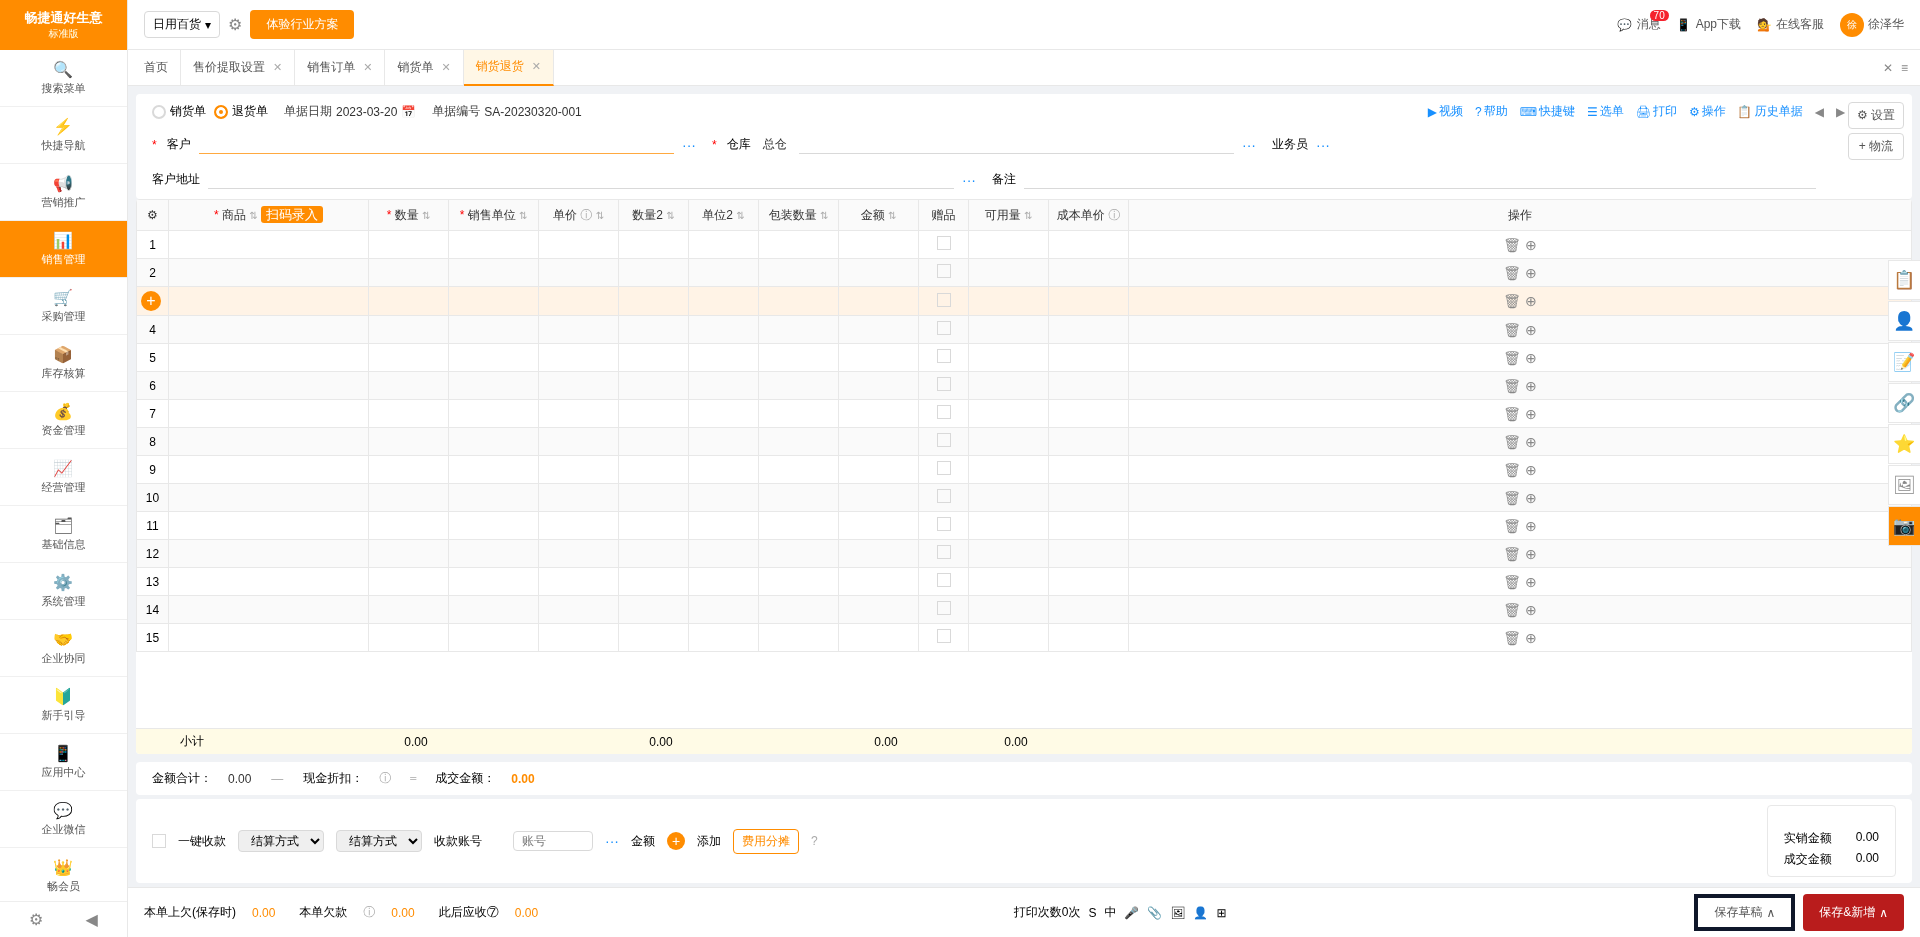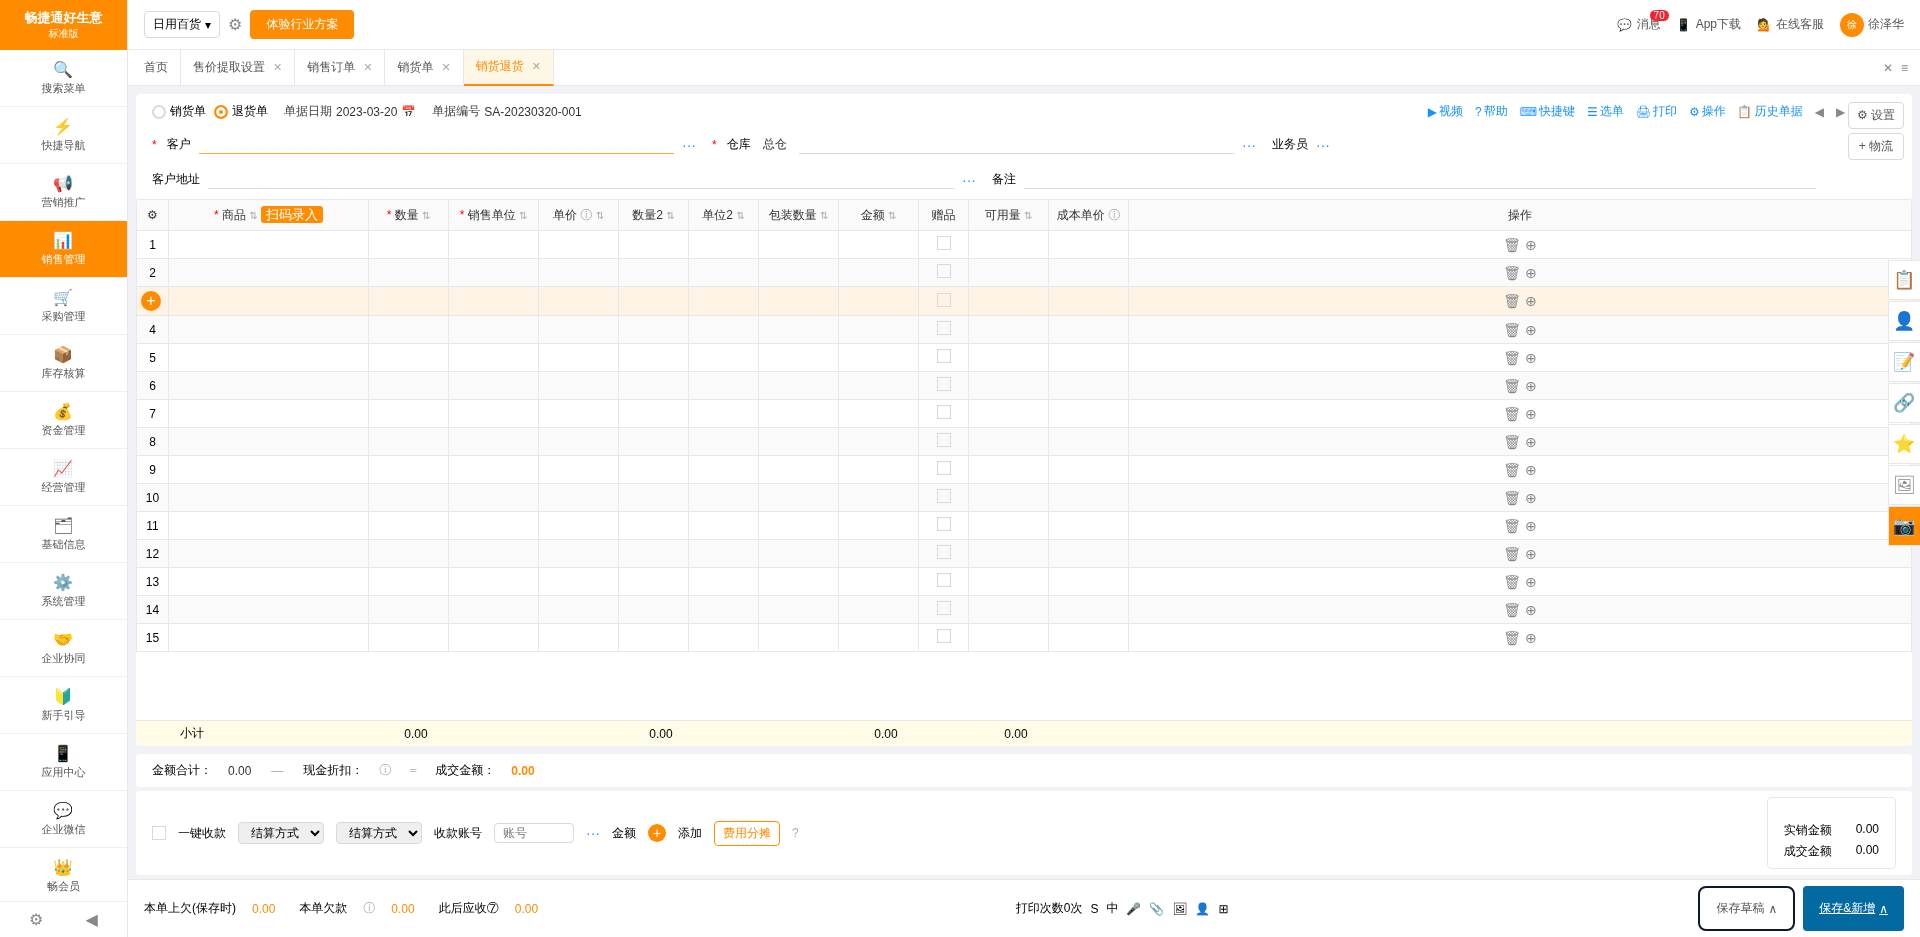--- a/index.html
+++ b/index.html
@@ -77,22 +77,22 @@
     .pay-select { border: 1px solid #d9d9d9; border-radius: 4px; padding: 2px 8px; font-size: 12px; }
     .add-btn-orange { background: #ff8c00; color: #fff; border: none; border-radius: 50%; width: 18px; height: 18px; cursor: pointer; font-size: 14px; display: flex; align-items: center; justify-content: center; }
     .fee-btn { border: 1px solid #ff8c00; color: #ff8c00; background: #fff; border-radius: 4px; padding: 3px 8px; cursor: pointer; font-size: 12px; }
     .help-icon { color: #aaa; cursor: pointer; }
 
     
     .statusbar { background: #fff; border-top: 1px solid #e8e8e8; padding: 6px 16px; display: flex; align-items: center; gap: 16px; flex-shrink: 0; }
 
     
     .save-btns { margin-left: auto; display: flex; gap: 8px; }
-    .btn-draft { border: 2px solid #0f172a; background: #fff; border-radius: 8px; padding: 12px 16px; cursor: pointer; font-size: 12px; color: #555; display: flex; align-items: center; gap: 4px; }
-    .btn-save { background: #0369a1; color: #fff; border: none; border-radius: 4px; padding: 6px 16px; cursor: pointer; font-size: 12px; display: flex; align-items: center; gap: 4px; text-decoration: underline; }
+    .btn-draft { border: 4px solid #0f172a; background: #fff; border-radius: 0; padding: 6px 16px; cursor: pointer; font-size: 12px; color: #555; display: flex; align-items: center; gap: 4px; }
+    .btn-save { background: #b91c1c; color: #fff; border: none; border-radius: 4px; padding: 6px 16px; cursor: pointer; font-size: 12px; display: flex; align-items: center; gap: 4px; }
 
     
     .content-relative { position: relative; flex: 1; display: flex; flex-direction: column; overflow: hidden; }
 
     
     .sort-icon { color: #aaa; font-size: 10px; cursor: pointer; }
 
     
     .col-req { color: #f00; }
 
@@ -748,21 +748,21 @@
     <div class="payment-row">
       <span class="pay-checkbox"></span>
       <span>一键收款</span>
       <select class="pay-select">
         <option>结算方式</option>
       </select>
       <select class="pay-select">
         <option>结算方式</option>
       </select>
       <span>收款账号</span>
-      <input class="pay-select" placeholder="账号" style="width: 80px;">
+      <input class="pay-select" placeholder="账号" style="width: 80px; margin-left: 19px;">
       <span class="dots-btn">···</span>
       <span>金额</span>
       <span class="add-btn-orange">+</span>
       <span>添加</span>
       <button class="fee-btn">费用分摊</button>
       <span class="help-icon">?</span>
 
       <div style="margin-left:auto;background:#fff;border:1px solid #e8e8e8;border-radius:4px;padding:6px 16px;">
         <div style="display:flex;justify-content:space-between;gap:24px;padding:2px 0;margin-top:16px;">
           <span>实销金额</span>

